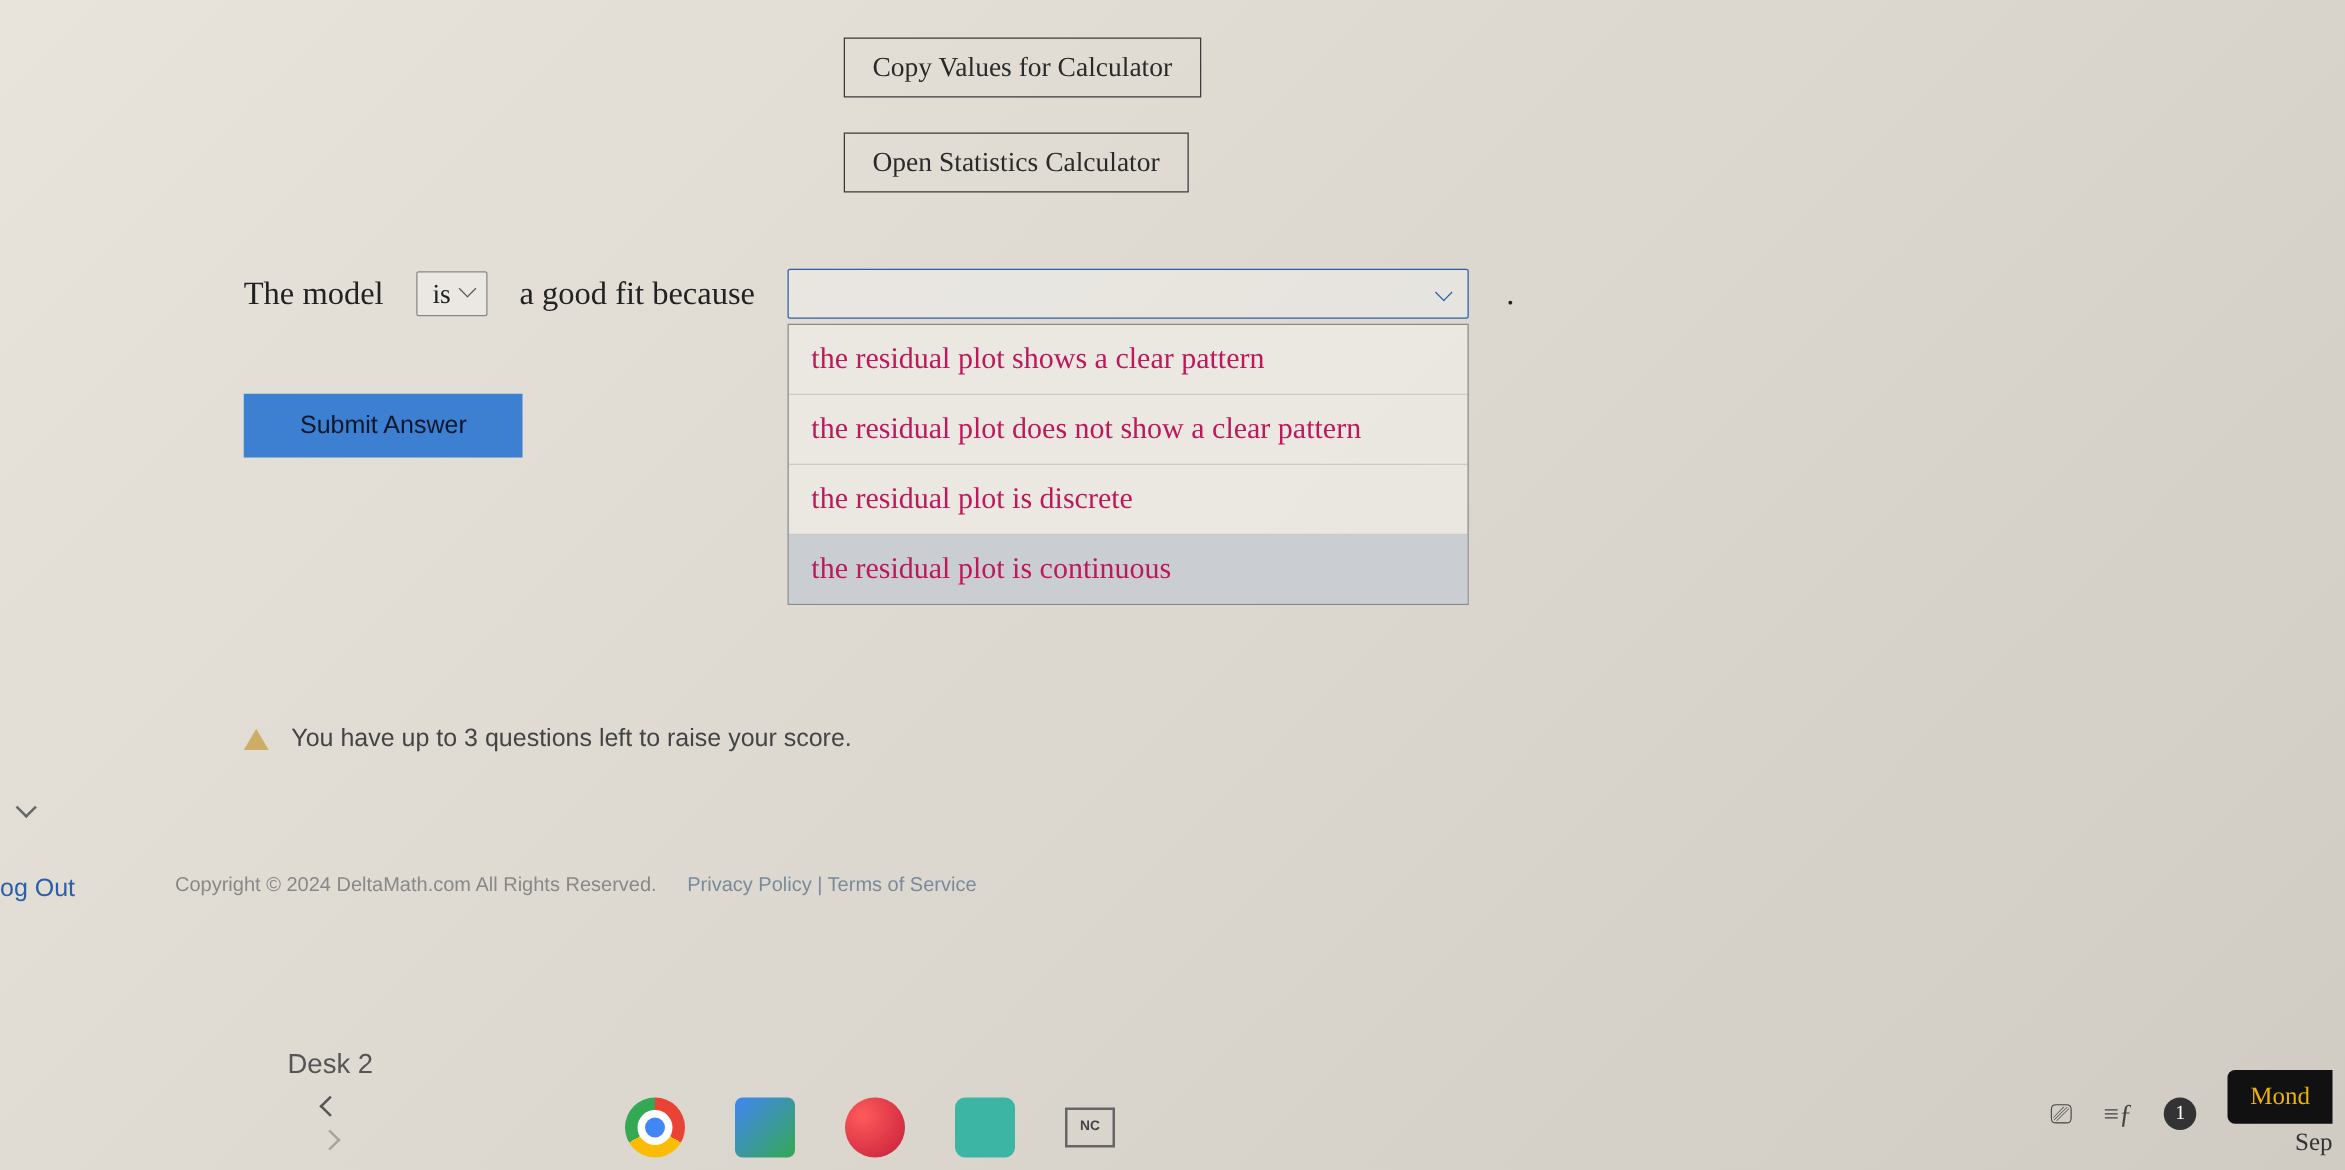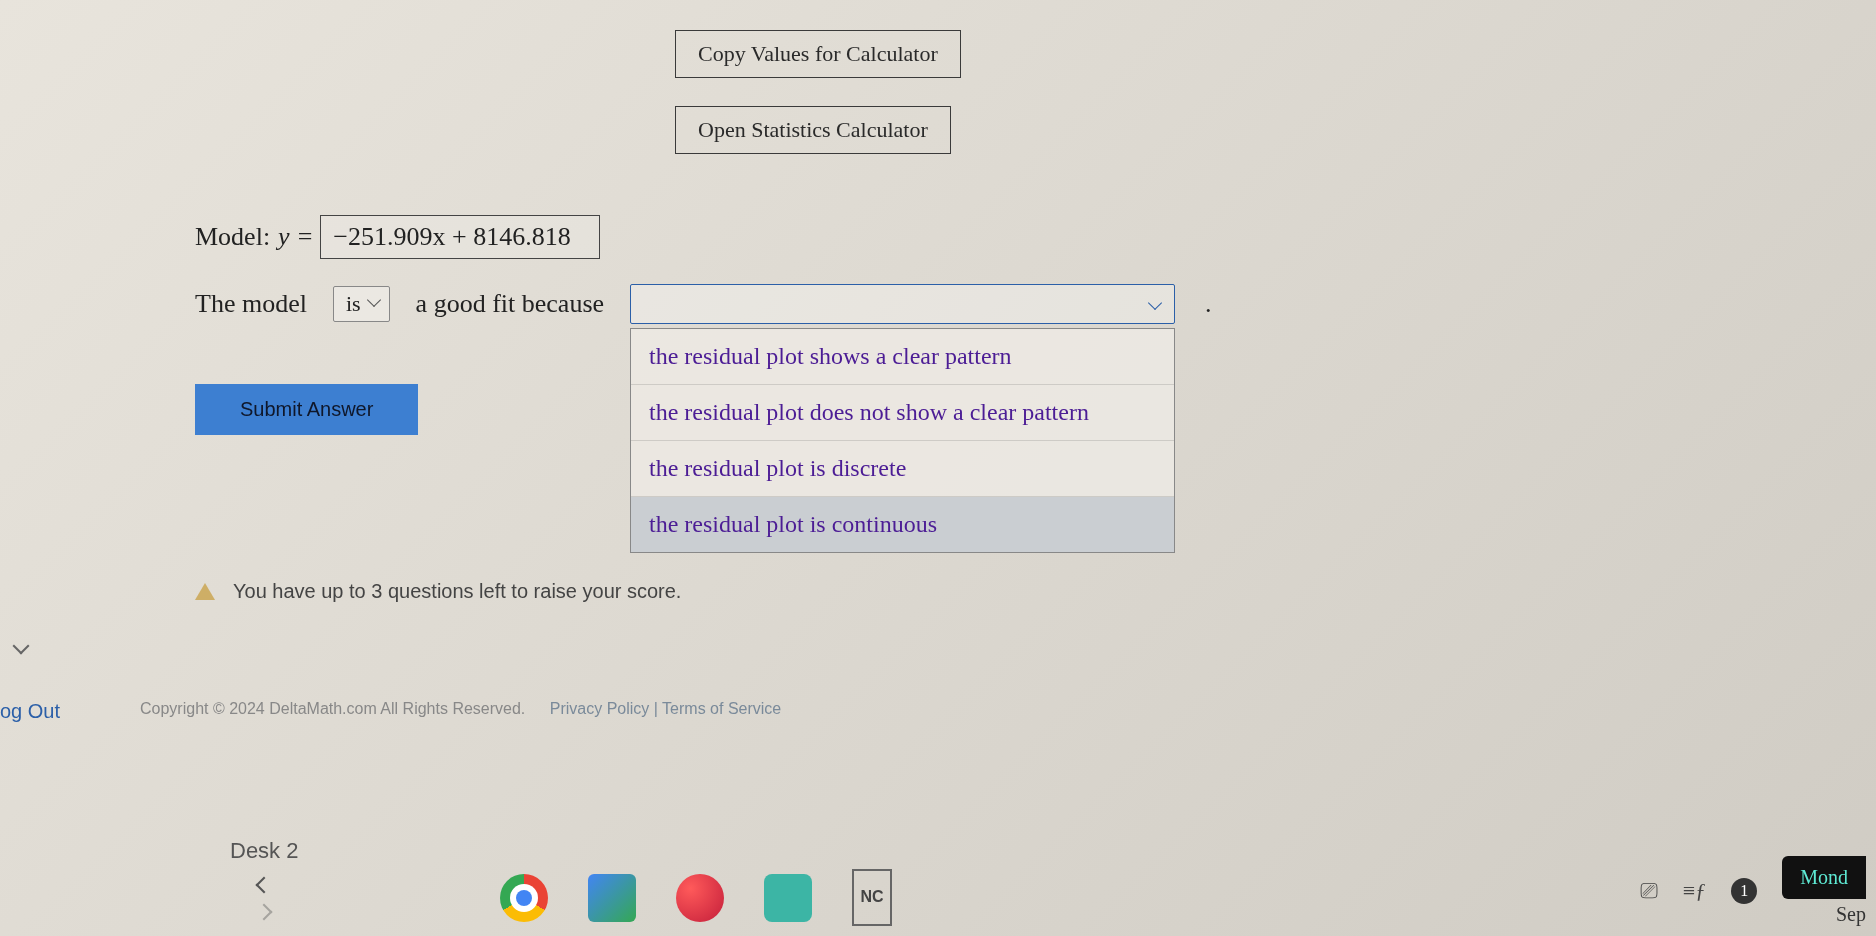--- a/index.html
+++ b/index.html
@@ -124,21 +124,21 @@
     top: 44px;
     left: 0;
     width: 545px;
     border: 1.5px solid #888;
     background: rgba(235,232,225,0.95);
     z-index: 10;
   }
   .dropdown-item {
     padding: 14px 18px;
     font-size: 24px;
-    color: #4c1d95;
+    color: #be185d;
     border-bottom: 1px solid rgba(120,120,120,0.25);
     cursor: pointer;
     font-family: 'Times New Roman', serif;
   }
   .dropdown-item:last-child { border-bottom: none; }
   .dropdown-item.highlighted {
     background: rgba(180,190,200,0.6);
   }
   .submit-btn {
     background: #3d7fd1;
@@ -232,38 +232,38 @@
     height: 48px;
     border-radius: 50%;
   }
   .chrome { background: conic-gradient(#ea4335 0 120deg, #fbbc05 120deg 240deg, #34a853 240deg 360deg); position: relative; }
   .chrome::after { content:''; position:absolute; inset:10px; background:#fff; border-radius:50%; }
   .chrome::before { content:''; position:absolute; inset:16px; background:#4285f4; border-radius:50%; z-index:1;}
   .drive { background: linear-gradient(135deg, #4285f4, #34a853); border-radius: 6px; }
   .redapp { background: radial-gradient(circle at 30% 30%, #ff5a5a, #c41e3a); }
   .teal { background: #3cb5a5; border-radius: 8px; }
   .nc-icon {
-    width: 40px; height: 57px;
+    width: 40px; height: 32px;
     border: 2px solid #666;
-    font-family: Arial; font-weight:bold; font-size:16px;
+    font-family: Arial; font-weight:bold; font-size:11px;
     display:flex; align-items:center; justify-content:center;
     color:#444; flex-direction:column; line-height:0.9;
   }
   .right-tray {
     position: absolute;
     right: 10px;
     bottom: 10px;
     display: flex;
     align-items: center;
     gap: 25px;
   }
   .tray-item { font-size: 22px; color: #444; }
   .day-badge {
     background: #111;
-    color: #5eead4;
+    color: #eab308;
     padding: 10px 18px;
     font-size: 20px;
     border-radius: 6px 0 0 6px;
   }
   .left-chevron {
     position: absolute;
     left: 15px;
     top: 640px;
     width: 12px; height: 12px;
     border-right: 2px solid #666;
@@ -277,26 +277,20 @@
 
 <span class="left-chevron"></span>
 
 <div class="top-buttons">
   <button class="outline-btn">Copy Values for Calculator</button>
   <button class="outline-btn">Open Statistics Calculator</button>
 </div>
 
 <div class="answer-section">
 
-  <div class="model-row">
-    <span>Model:</span>
-    <span class="italic-y">y</span>
-    <span>=</span>
-    <span class="model-input">−251.909x + 8146.818</span>
-  </div>
 
   <div class="fit-row">
     <span>The model</span>
     <span class="small-select">
       <span>is</span>
       <span class="chevron"></span>
     </span>
     <span>a good fit because</span>
     <span class="wide-select-wrap">
       <div class="wide-select">

